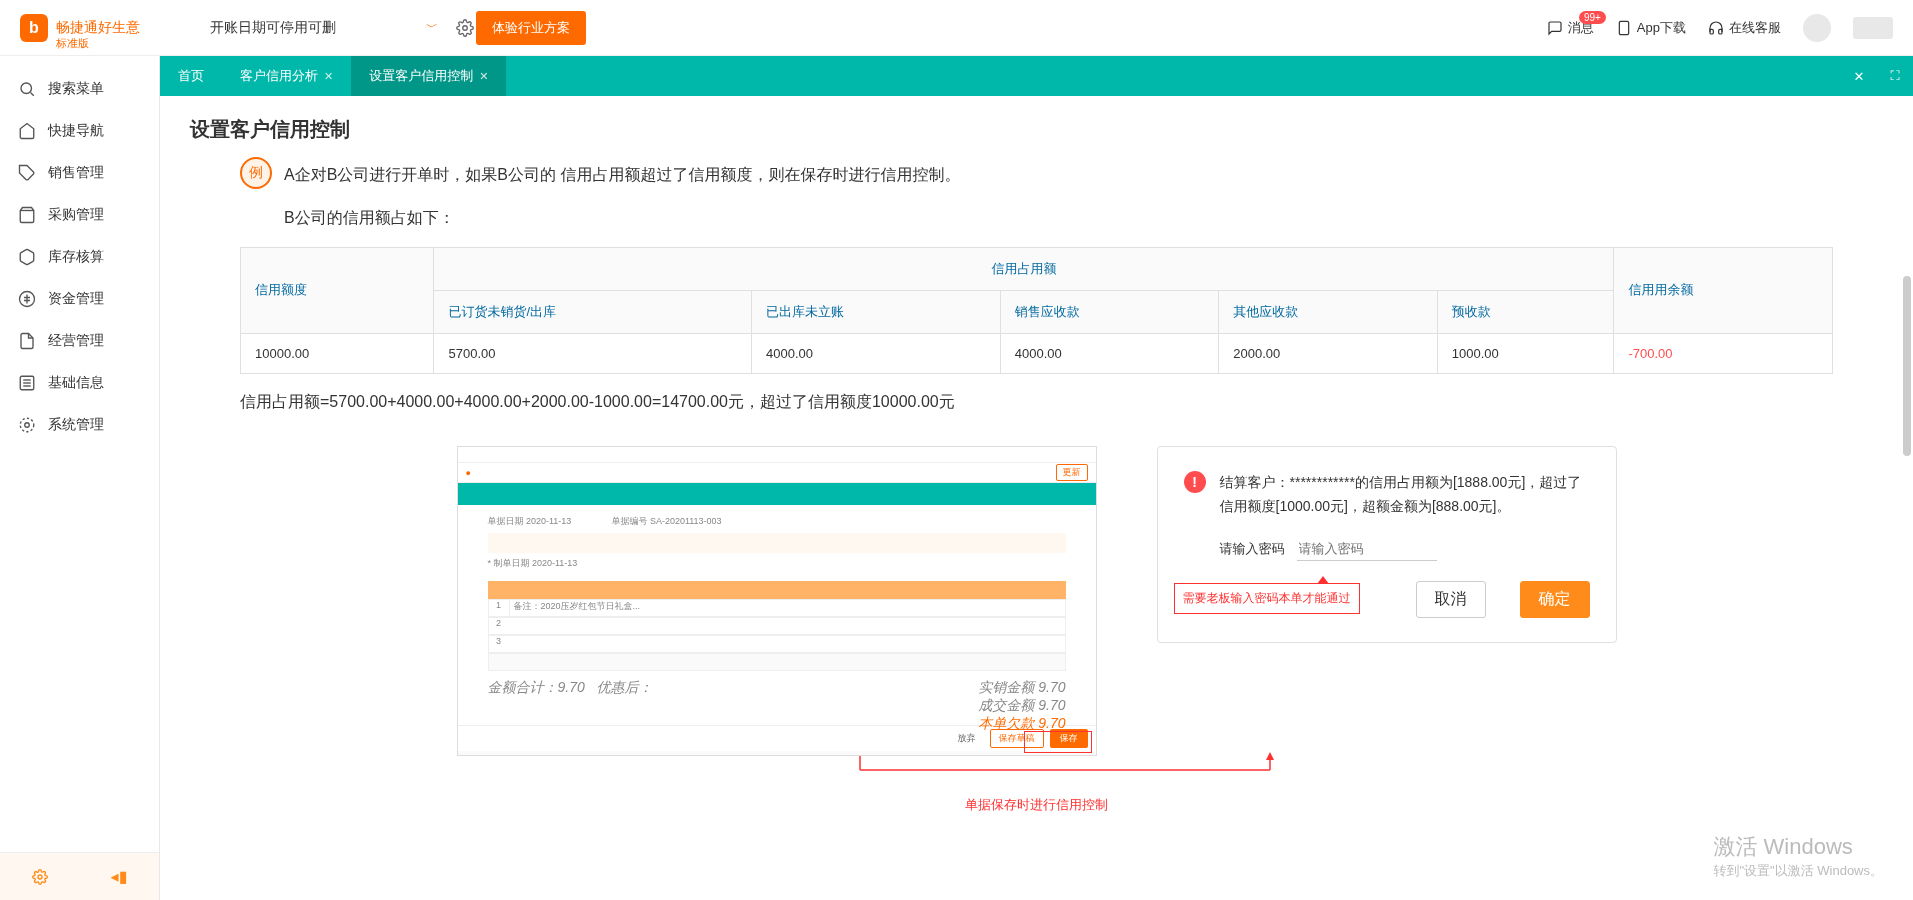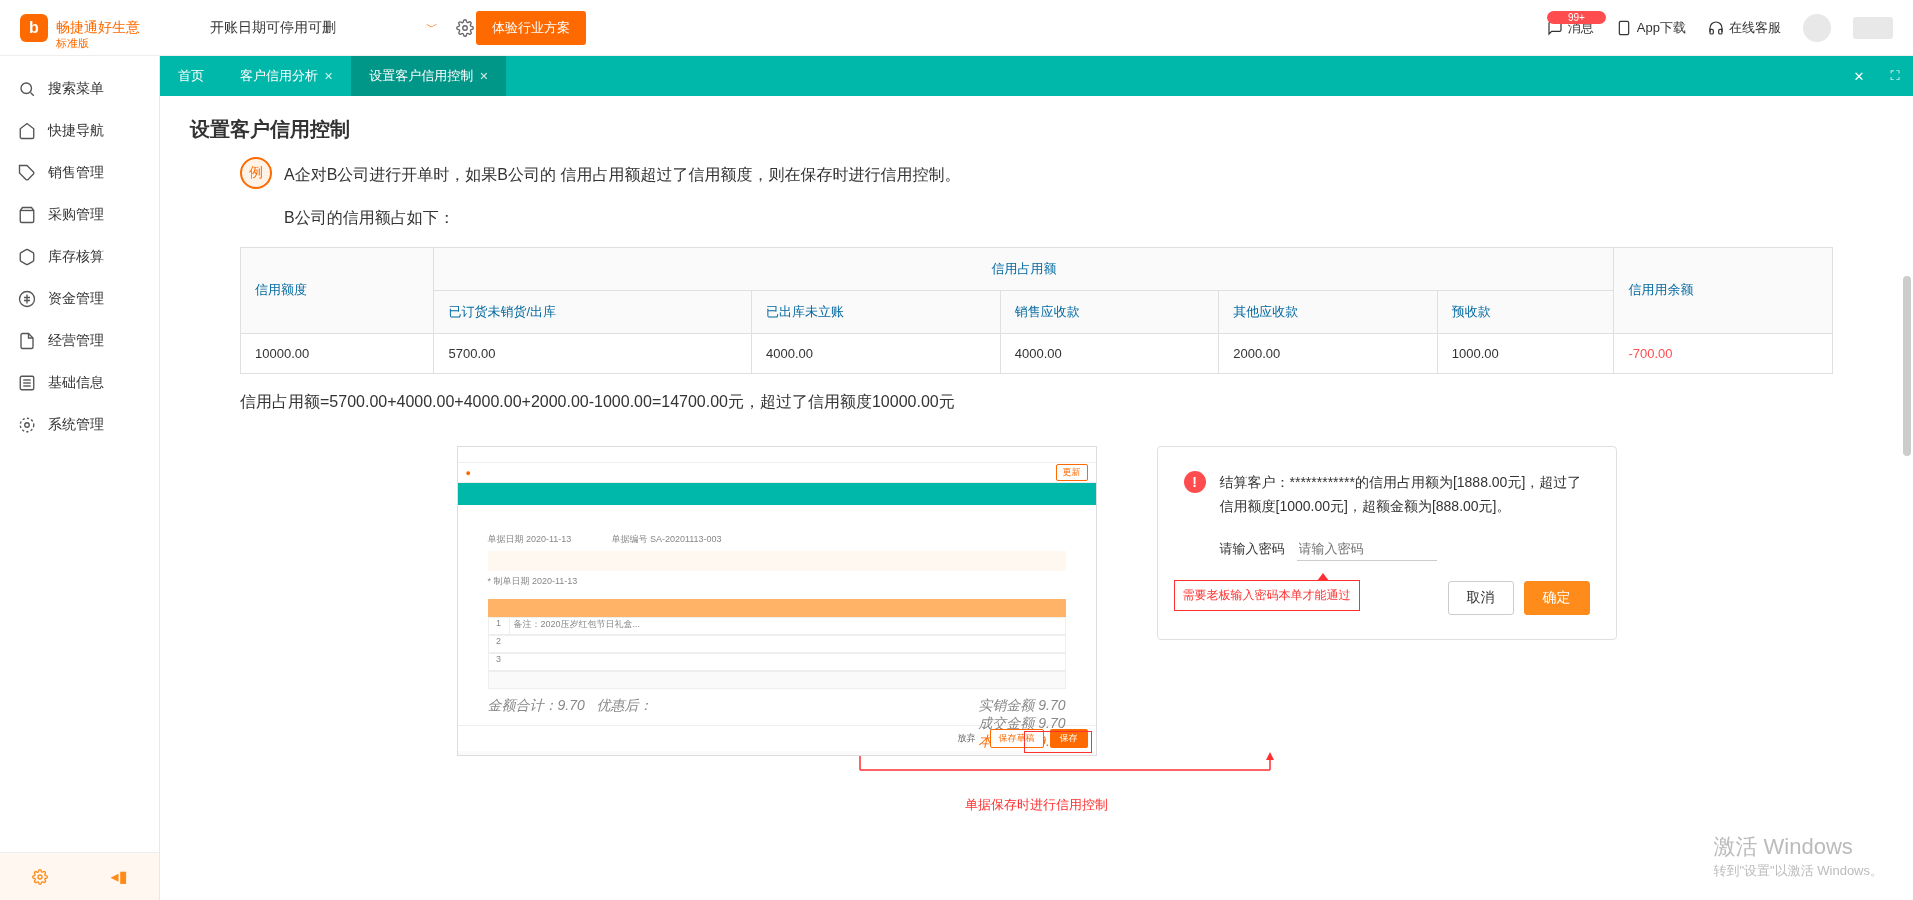--- a/index.html
+++ b/index.html
@@ -15,21 +15,21 @@
     .logo-sub { color: #ff6a00; font-size: 11px; margin-left: 36px; margin-top: -2px; }
     .logo-wrap { display: flex; flex-direction: column; align-items: center; }
     
     .period-select { margin-left: 30px; display: flex; align-items: center; color: #333; font-size: 14px; cursor: pointer; }
     .period-select .chev { color: #ff6a00; margin-left: 90px; font-size: 12px; }
     .gear-btn { margin-left: 18px; color: #666; cursor: pointer; }
     .cta-btn { margin-left: 2px; background: #ff6a00; color: #fff; border: none; padding: 8px 16px; border-radius: 3px; font-size: 13px; cursor: pointer; }
     
     .header-right { margin-left: auto; display: flex; align-items: center; gap: 22px; }
     .hr-item { display: flex; align-items: center; gap: 5px; color: #333; font-size: 13px; cursor: pointer; position: relative; }
-    .badge { position: absolute; top: -8px; right: -12px; background: #ff4d4f; color: #fff; font-size: 10px; padding: 1px 21px; border-radius: 8px; }
+    .badge { position: absolute; top: -8px; right: -12px; background: #ff4d4f; color: #fff; font-size: 10px; padding: 1px 5px; border-radius: 8px; }
     .avatar { width: 28px; height: 28px; background: #e8e8e8; border-radius: 50%; }
     .avatar2 { width: 40px; height: 22px; background: #e8e8e8; border-radius: 3px; }
     
     
     .body { flex: 1; display: flex; overflow: hidden; }
     
     
     .sidebar { width: 160px; background: #fff; border-right: 1px solid #e8e8e8; display: flex; flex-direction: column; }
     .sb-items { flex: 1; padding-top: 12px; }
     .sb-item { display: flex; align-items: center; padding: 12px 18px; color: #333; font-size: 14px; cursor: pointer; gap: 12px; }
@@ -58,35 +58,35 @@
     .credit-table { width: 100%; border-collapse: collapse; margin: 14px 0; border: 1px solid #e0e0e0; }
     .credit-table th, .credit-table td { border: 1px solid #e0e0e0; padding: 12px 14px; text-align: left; font-size: 13px; font-weight: normal; }
     .credit-table th { background: #fafafa; color: #0369a1; }
     .credit-table .neg { color: #ff4d4f; }
     
     .illustration-row { display: flex; gap: 60px; margin-top: 30px; align-items: flex-start; justify-content: center; }
     .illus-left { width: 640px; height: 310px; border: 1px solid #ddd; background: #fafafa; position: relative; font-size: 9px; color: #888; }
     .illus-left .mini-bar { height: 16px; background: #fff; border-bottom: 1px solid #eee; }
     .illus-left .mini-top { height: 20px; background: #fff; border-bottom: 1px solid #eee; display:flex; align-items:center; padding: 0 8px; justify-content: space-between;}
     .illus-left .mini-tabs { height: 22px; background: #00b8a9; }
-    .illus-left .mini-body { padding: 24px 30px; background: #fff; height: 220px; }
+    .illus-left .mini-body { padding: 6px 30px; background: #fff; height: 220px; }
     .illus-left .mini-footer { height: 26px; background: #fff; border-top: 1px solid #eee; display: flex; justify-content: flex-end; align-items: center; padding: 0 8px; gap: 6px;}
     .mini-save { background: #ff6a00; color: #fff; padding: 3px 10px; font-size: 9px; border-radius: 2px; }
     .mini-btn-o { border: 1px solid #ff6a00; color: #ff6a00; padding: 2px 8px; font-size: 9px; border-radius: 2px; background:#fff;}
     .mini-btn-g { color: #666; padding: 2px 8px; font-size: 9px; }
     .red-box-save { position: absolute; bottom: 2px; right: 4px; width: 68px; height: 22px; border: 1.5px solid #ff3030; pointer-events: none; }
     
     .illus-right { width: 460px; border: 1px solid #e0e0e0; border-radius: 4px; padding: 24px 26px; position: relative; background: #fff; }
     .alert-row { display: flex; gap: 14px; }
     .alert-ico { width: 22px; height: 22px; background: #ff4d4f; border-radius: 50%; color: #fff; display: flex; align-items: center; justify-content: center; font-size: 14px; flex-shrink: 0; font-weight: bold; }
     .alert-text { font-size: 14px; line-height: 1.7; color: #333; }
     .pwd-row { display: flex; align-items: center; margin-top: 18px; margin-left: 36px; gap: 12px; }
     .pwd-row input { border: none; border-bottom: 1px solid #ccc; padding: 4px 2px; font-size: 13px; width: 140px; outline: none; }
     .dlg-btns { display: flex; justify-content: flex-end; gap: 10px; margin-top: 20px; }
-    .dlg-btn { padding: 7px 18px; border-radius: 3px; font-size: 14px; cursor: pointer; }
+    .dlg-btn { padding: 7px 18px; border-radius: 3px; font-size: 16px; cursor: pointer; margin-left: 24px; }
     .dlg-cancel { background: #fff; border: 1px solid #ccc; color: #333; }
     .dlg-ok { background: #ff8c1a; border: 1px solid #ff8c1a; color: #fff; }
     .red-note { position: absolute; left: 16px; bottom: 28px; border: 1.5px solid #ff3030; color: #ff3030; padding: 6px 8px; font-size: 12px; background: #fff; }
     .red-note::after { content: ''; position: absolute; top: -8px; right: 30px; width: 0; height: 0; border-left: 6px solid transparent; border-right: 6px solid transparent; border-bottom: 8px solid #ff3030; }
     
     .caption-row { text-align: center; color: #ff3030; font-size: 13px; margin-top: 8px; position: relative;}
     
     .watermark { position: absolute; right: 30px; bottom: 20px; color: #bbb; text-align: left; pointer-events: none; }
     .watermark .l1 { font-size: 22px; }
     .watermark .l2 { font-size: 13px; }

